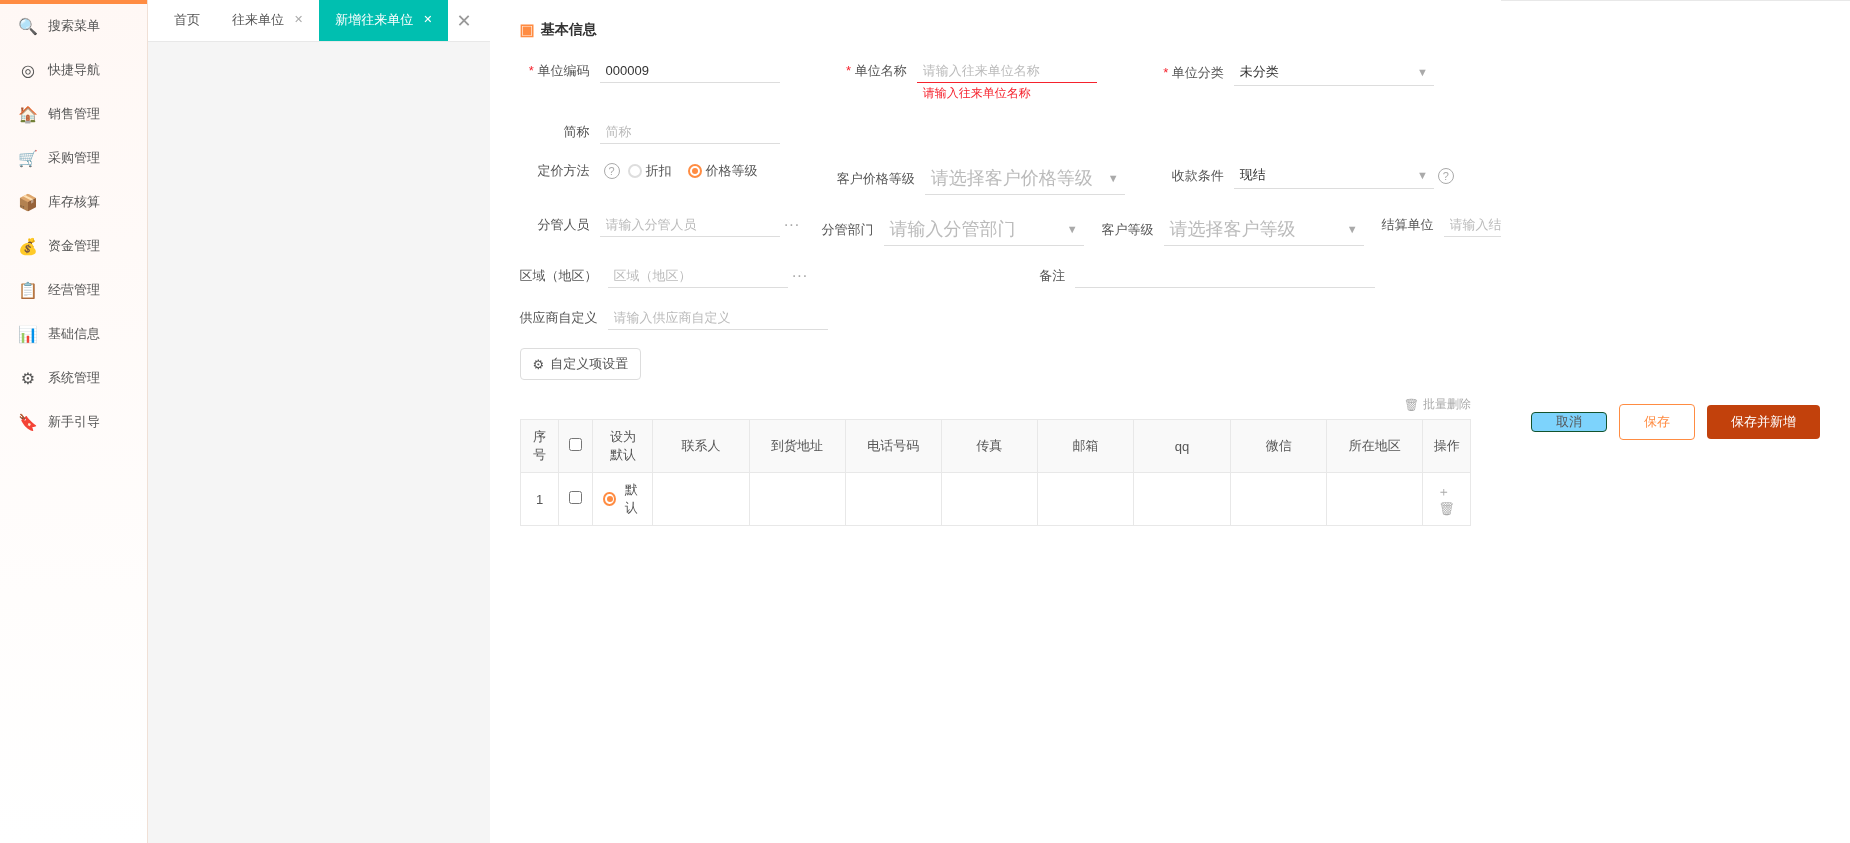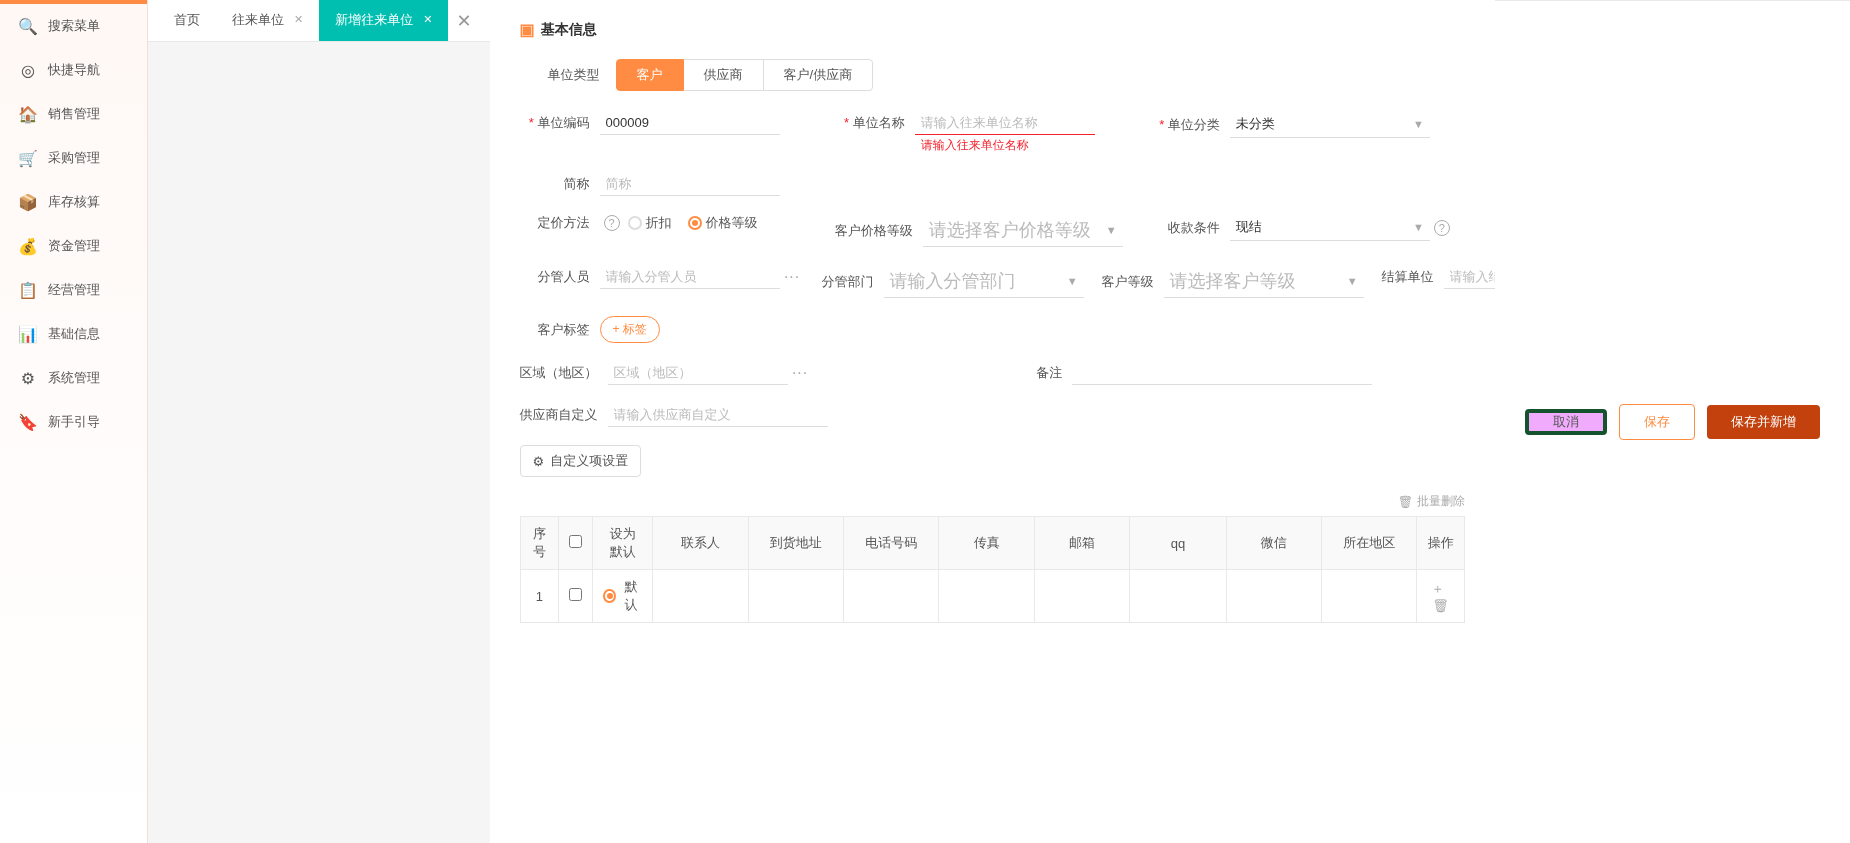--- a/index.html
+++ b/index.html
@@ -321,23 +321,23 @@
       align-items: center;
       justify-content: flex-end;
       padding: 10px 30px;
       background: #fff;
       border-top: 1px solid #e8e8e8;
       gap: 12px;
       flex-shrink: 0;
     }
     .btn-cancel {
       padding: 0 24px;
-      border: 4px solid #14532d;
+      border: 1px solid #14532d;
       border-radius: 4px;
-      background: #f0abfc;
+      background: #7dd3fc;
       color: #555;
       cursor: pointer;
       font-size: 13px;
     }
     .btn-save {
       padding: 8px 24px;
       border: 1px solid #ff8c42;
       border-radius: 4px;
       background: #fff;
       color: #ff8c42;
@@ -430,26 +430,20 @@
     <div class="tab-bar-close">✕</div>
   </div>
 
   <div class="form-area">
 
     <div class="section-title">
       <span class="section-title-icon">▣</span>
       <span>基本信息</span>
     </div>
 
-    <div class="unit-type-row">
-      <span class="unit-type-label">单位类型</span>
-      <button class="btn-unit active">客户</button>
-      <button class="btn-unit">供应商</button>
-      <button class="btn-unit">客户/供应商</button>
-    </div>
 
     <div class="form-row">
 
       <div class="form-field">
         <span class="field-label required">单位编码</span>
         <input class="form-input" type="text" value="000009" style="">
       </div>
 
       <div class="form-field" style="flex-direction:column; align-items:flex-start;">
         <div style="display:flex;align-items:center;">
@@ -534,28 +528,20 @@
         </div>
       </div>
 
       <div class="form-field">
         <span class="field-label">结算单位</span>
         <input class="form-input" type="text" placeholder="请输入结算客户" style="">
         <span class="dots-btn">···</span>
       </div>
     </div>
 
-    <div class="form-row">
-      <div class="form-field">
-        <span class="field-label">客户标签</span>
-        <button class="tag-btn">
-          <span>+ 标签</span>
-        </button>
-      </div>
-    </div>
 
     <div class="form-row">
 
 
       <div class="form-field">
         <span class="field-label">区域（地区）</span>
         <input class="form-input" type="text" placeholder="区域（地区）" style="">
         <span class="dots-btn">···</span>
       </div>
 

